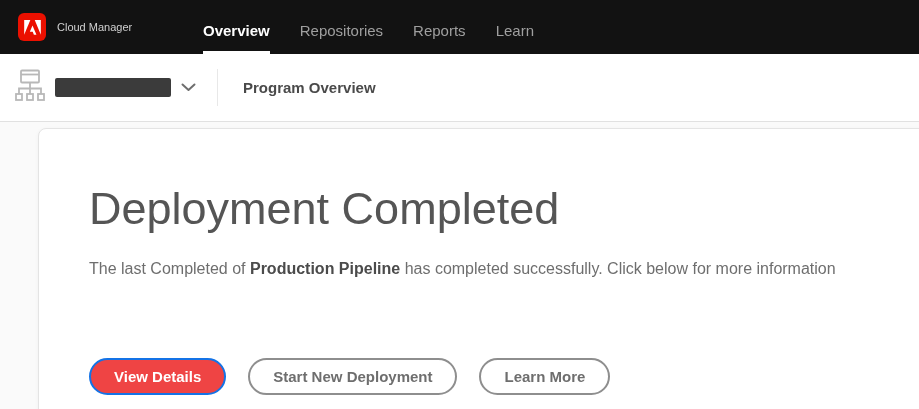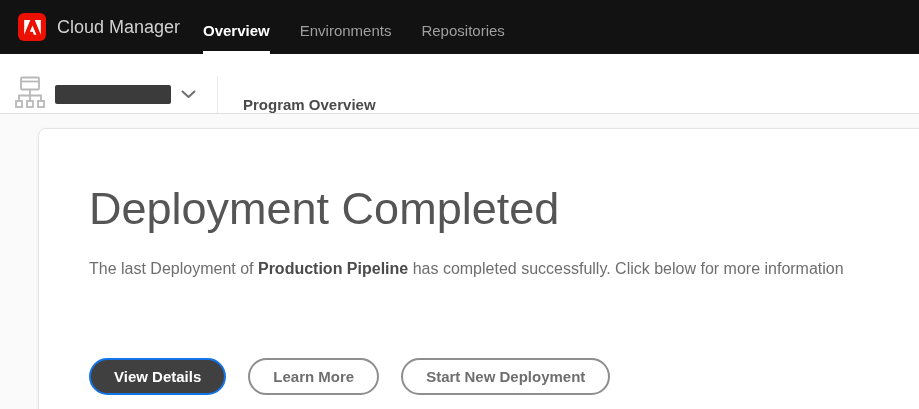--- a/index.html
+++ b/index.html
@@ -16,35 +16,35 @@
   }
   .brand {
     display:flex; align-items:center; gap:11px;
     padding-left:18px; width:203px; flex:none;
   }
   .adobe-logo {
     width:28px; height:28px; border-radius:6px;
     display:flex; align-items:center; justify-content:center;
     flex:none;
   }
-  .brand-label { color:#d0d0d0; font-size:18px; white-space:nowrap; }
+  .brand-label { color:#d0d0d0; font-size:11px; white-space:nowrap; }
   .nav-items { display:flex; align-items:stretch; gap:30px; }
   .nav-item {
     display:flex; align-items:center;
     color:#9f9f9f; font-size:15px; cursor:pointer;
     border-bottom:3px solid transparent; padding-top:10px;
     white-space:nowrap;
   }
   .nav-item.active { color:#ffffff; font-weight:bold; border-bottom-color:#ffffff; }
 
   
   .subheader {
-    height:60px; background:#ffffff;
+    height:68px; background:#ffffff;
     border-bottom:1px solid #e1e1e1;
-    display:flex; align-items:flex-end;
+    display:flex; align-items:center;
   }
   .program-selector {
     display:flex; align-items:center; gap:10px;
     padding-left:15px; width:218px; flex:none;
     border-right:1px solid #e8e8e8;
     cursor:pointer;
   }
   .sitemap-icon { flex:none; margin-right:0px; }
   .redacted-block {
     width:116px; height:19px; background:#3b3b3b; border-radius:2px;
@@ -73,41 +73,42 @@
   }
   .card-desc .hl { font-weight:bold; color:#4b4b4b;margin-top:6px; }
   .btn-row { margin-top:80px; display:flex; gap:22px; align-items:center; }
   .btn {
     height:37px; border-radius:19px;
     display:inline-flex; align-items:center; justify-content:center;
     font-size:15px; font-weight:bold;
     padding:0 23px; cursor:pointer; white-space:nowrap;
     font-family:"Liberation Sans", "DejaVu Sans", sans-serif;
   }
-  .btn.primary { background:#404040; border:2px solid #1473E6; color:#ffffff; }
+  .btn.primary { background:#ef4444; border:2px solid #1473E6; color:#ffffff; }
   .btn.secondary { background:#ffffff; border:2px solid #8e8e8e; color:#6e6e6e; }
 </style>
 </head>
 <body>
 
 <header class="topnav">
   <div class="brand">
     <div class="adobe-logo" style="background:#EB1000;">
       <svg width="17" height="15" viewBox="0 0 30 27">
         <path fill="#ffffff" d="M11.1,0 H0 v26.6 L11.1,0 Z"></path>
         <path fill="#ffffff" d="M19,0 h11 v26.6 L19,0 Z"></path>
         <path fill="#ffffff" d="M15,9.8 l7.1,16.8 h-4.6 l-2.1,-5.4 h-5.2 L15,9.8 Z"></path>
       </svg>
     </div>
     <span class="brand-label">Cloud Manager</span>
   </div>
   <nav class="nav-items">
     <div class="nav-item active">Overview</div>
-    <div class="nav-item">Environments</div>
     <div class="nav-item">Repositories</div>
+    <div class="nav-item">Reports</div>
+    <div class="nav-item">Learn</div>
   </nav>
 </header>
 
 <div class="subheader">
   <div class="program-selector">
     <span class="sitemap-icon">
       <svg width="30" height="33" viewBox="0 0 30 33" fill="none" stroke="#b8b8b8" stroke-width="1.8">
         <rect x="6" y="1.5" width="18" height="12" rx="1"></rect>
         <line x1="6" y1="5.5" x2="24" y2="5.5"></line>
         <line x1="15" y1="13.5" x2="15" y2="19.5"></line>
@@ -125,19 +126,19 @@
       </svg>
     </span>
   </div>
   <div class="page-title-wrap">
     <span class="page-title">Program Overview</span>
   </div>
 </div>
 
 <section class="card">
   <h1 class="card-title">Deployment Completed</h1>
-  <p class="card-desc"><span>The last Deployment of </span><span class="hl">Production Pipeline</span><span> has completed successfully. Click below for more information</span></p>
+  <p class="card-desc"><span>The last Completed of </span><span class="hl">Production Pipeline</span><span> has completed successfully. Click below for more information</span></p>
   <div class="btn-row">
     <button class="btn primary">View Details</button>
+    <button class="btn secondary">Start New Deployment</button>
     <button class="btn secondary">Learn More</button>
-    <button class="btn secondary">Start New Deployment</button>
   </div>
 </section>
 
 </body></html>

